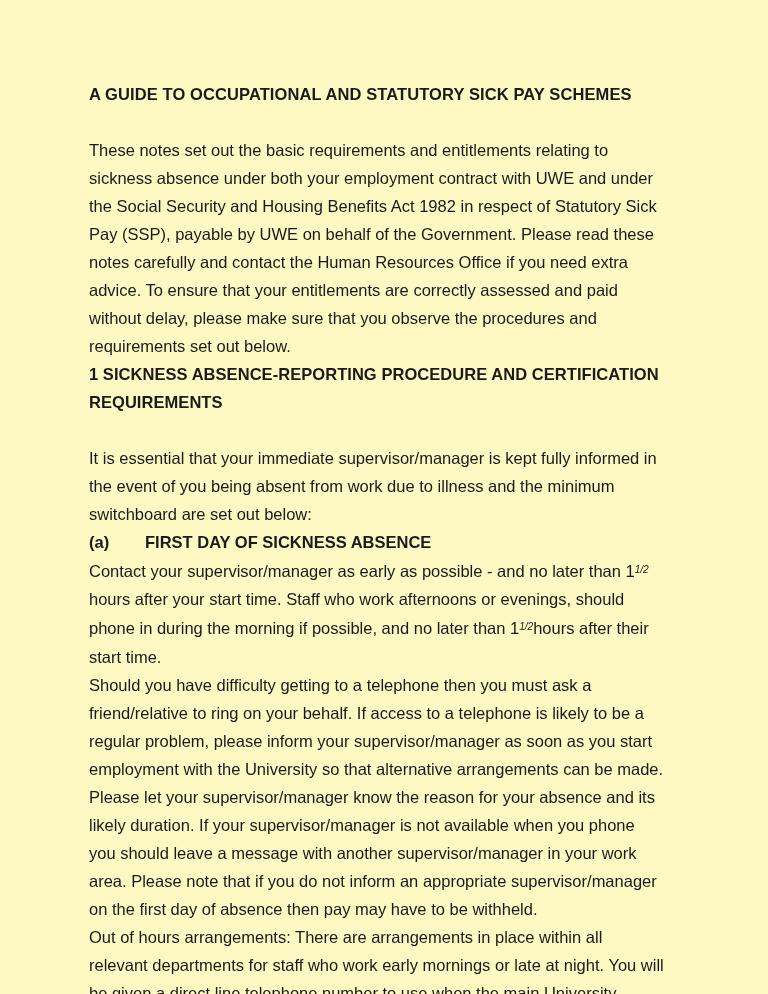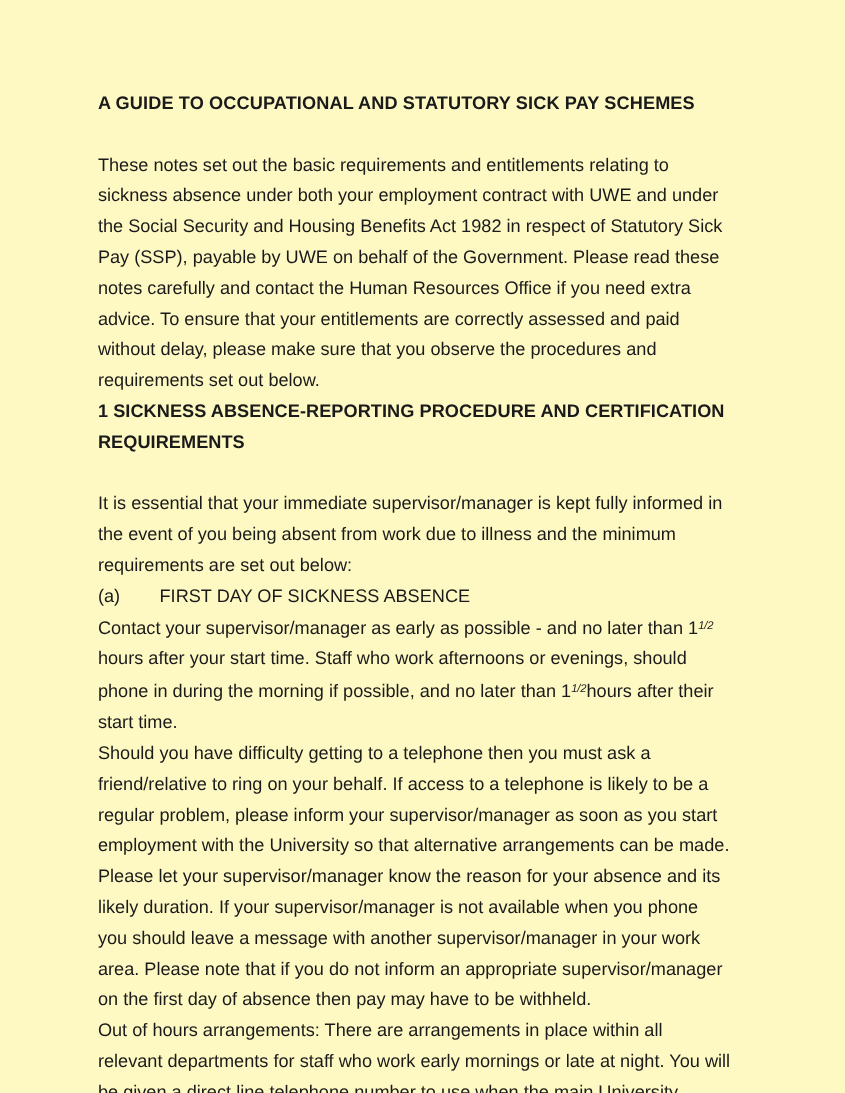--- a/index.html
+++ b/index.html
@@ -47,21 +47,21 @@
     font-size: 16.5px;
     font-weight: bold;
     line-height: 28px;
     margin: 0;
     letter-spacing: 0.05px;
   }
   .item-heading {
     font-size: 16.5px;
     line-height: 28px;
     margin: 0;
-    font-weight: normal;
+    font-weight: bold;
     white-space: nowrap;
   }
   .item-heading .marker {
     display: inline-block;
     width: 56px;
   }
   .frac {
     font-size: 0.62em;
     vertical-align: 0.42em;
     letter-spacing: -0.1px;
@@ -73,21 +73,21 @@
 
 <div class="page">
   <div class="doc-body">
 
     <h1 class="doc-title">A GUIDE TO OCCUPATIONAL AND STATUTORY SICK PAY SCHEMES</h1>
 
     <p class="block spaced-before">These notes set out the basic requirements and entitlements relating to sickness absence under both your employment contract with UWE and under the Social Security and Housing Benefits Act 1982 in respect of Statutory Sick Pay (SSP), payable by UWE on behalf of the Government. Please read these notes carefully and contact the Human Resources Office if you need extra advice. To ensure that your entitlements are correctly assessed and paid without delay, please make sure that you observe the procedures and requirements set out below.</p>
 
     <h2 class="heading spaced-before">1 SICKNESS ABSENCE-REPORTING PROCEDURE AND CERTIFICATION REQUIREMENTS</h2>
 
-    <p class="block spaced-before">It is essential that your immediate supervisor/manager is kept fully informed in the event of you being absent from work due to illness and the minimum requirements are set out below:</p>
+    <p class="block spaced-before">It is essential that your immediate supervisor/manager is kept fully informed in the event of you being absent from work due to illness and the minimum switchboard are set out below:</p>
 
     <div id="items-host">
         <p class="item-heading"><span class="marker">(a)</span><span>FIRST DAY OF SICKNESS ABSENCE</span></p>
         <p class="block">Contact your supervisor/manager as early as possible - and no later than 1<span class="frac">1/2</span> hours after your start time. Staff who work afternoons or evenings, should phone in during the morning if possible, and no later than 1<span class="frac">1/2</span>hours after their start time.</p>
         <p class="block">Should you have difficulty getting to a telephone then you must ask a friend/relative to ring on your behalf. If access to a telephone is likely to be a regular problem, please inform your supervisor/manager as soon as you start employment with the University so that alternative arrangements can be made.</p>
         <p class="block">Please let your supervisor/manager know the reason for your absence and its likely duration. If your supervisor/manager is not available when you phone you should leave a message with another supervisor/manager in your work area. Please note that if you do not inform an appropriate supervisor/manager on the first day of absence then pay may have to be withheld.</p>
         <p class="block">Out of hours arrangements: There are arrangements in place within all relevant departments for staff who work early mornings or late at night. You will be given a direct line telephone number to use when the main University switchboard is closed. Please ensure that you use this telephone number to make contact with, or to leave a message for, your supervisor/manager.</p>
       </div>
 
   </div>

